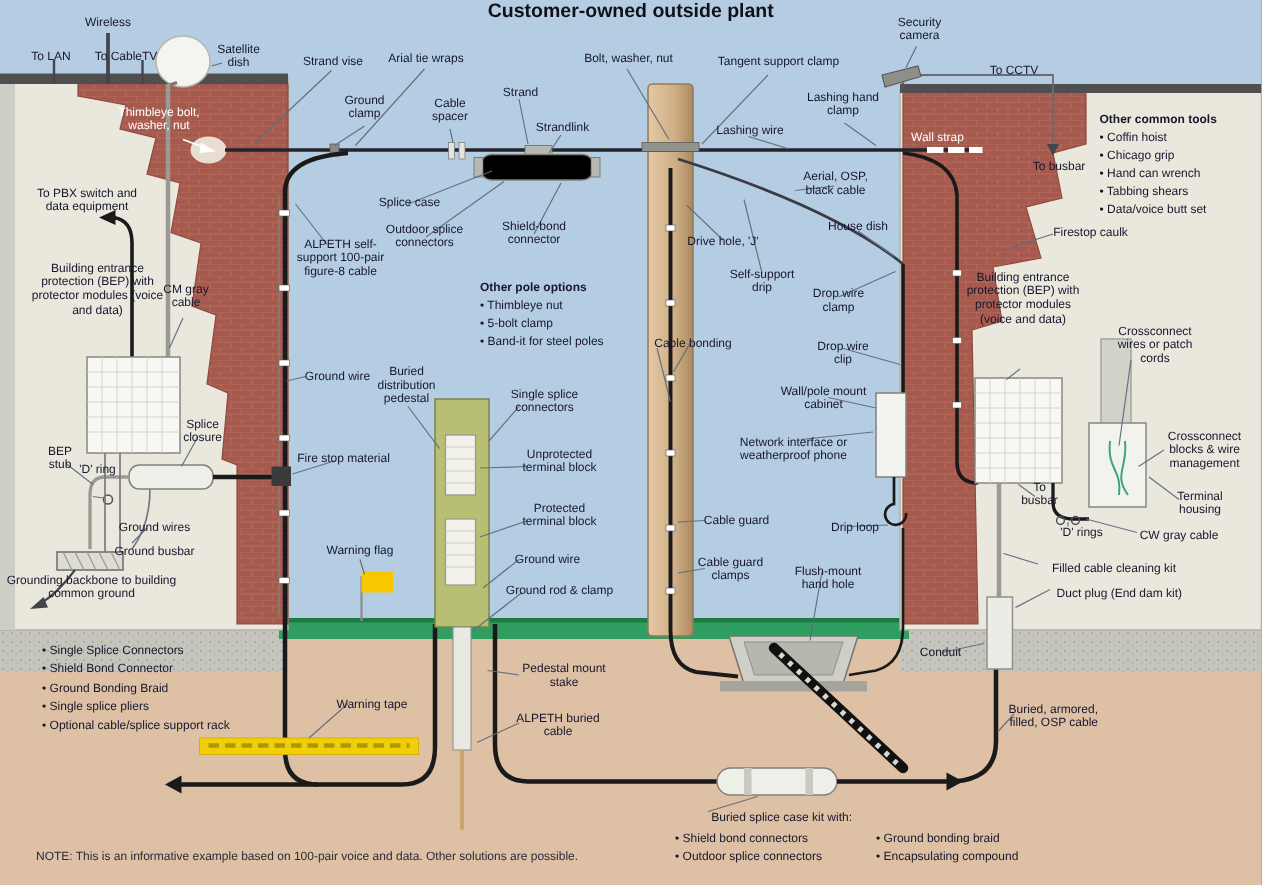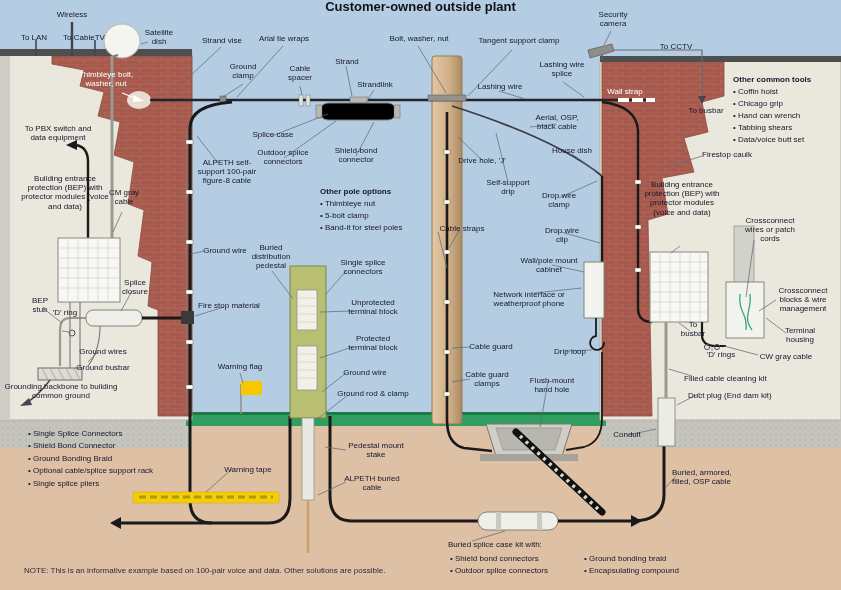--- a/index.html
+++ b/index.html
@@ -1,21 +1,21 @@
 <!DOCTYPE html>
 <html><head>
 <meta charset="utf-8">
 <style>
   html,body{margin:0;padding:0;background:#9fb6c9;}
   #scene{position:relative;width:841px;height:590px;overflow:hidden;
          font-family:"Liberation Sans",sans-serif;background:#8b5cf6;}
   svg{position:absolute;left:0;top:0;}
   .lbl{position:absolute;font-size:8px;line-height:1.15;color:#16162e;text-align:center;z-index:5;}
   .wh{color:#fff;}
-  .lf{text-align:left;}
+  .lf{text-align:right;}
   .title{font-size:13px;font-weight:bold;color:#101018;}
   .boxtitle{font-weight:bold;text-align:left;}
   .blist{position:absolute;z-index:5;font-size:8px;color:#16162e;text-align:left;line-height:1.5;}
   .bi::before{content:"• ";}
   .note{font-size:8px;color:#2a2a3a;text-align:left;}
 </style>
 </head>
 <body>
 
 <div id="scene">
@@ -246,33 +246,33 @@
 <div class="lbl" style="left:476px;top:36px;width:86px">Tangent support clamp</div>
 <div class="lbl" style="left:588px;top:10px;width:50px">Security camera</div>
 <div class="lbl" style="left:652px;top:42px;width:48px">To CCTV</div>
 <div class="lbl" style="left:686px;top:106px;width:40px">To busbar</div>
 
 <div class="lbl" style="left:222px;top:62px;width:42px">Ground clamp</div>
 <div class="lbl" style="left:280px;top:64px;width:40px">Cable spacer</div>
 <div class="lbl" style="left:328px;top:57px;width:38px">Strand</div>
 <div class="lbl" style="left:350px;top:80px;width:50px">Strandlink</div>
 <div class="lbl" style="left:472px;top:82px;width:56px">Lashing wire</div>
-<div class="lbl" style="left:534px;top:60px;width:56px">Lashing wire splice</div>
+<div class="lbl" style="left:534px;top:60px;width:56px">Lashing hand clamp</div>
 <div class="lbl wh" style="left:596px;top:87px;width:58px">Wall strap</div>
 <div class="lbl" style="left:246px;top:130px;width:54px">Splice case</div>
 <div class="lbl" style="left:250px;top:148px;width:66px">Outdoor splice connectors</div>
 <div class="lbl" style="left:324px;top:146px;width:64px">Shield-bond connector</div>
 <div class="lbl" style="left:526px;top:113px;width:62px">Aerial, OSP, black cable</div>
 
 <div class="lbl" style="left:544px;top:146px;width:56px">House dish</div>
 <div class="lbl" style="left:450px;top:156px;width:64px">Drive hole, 'J'</div>
 <div class="lbl" style="left:480px;top:178px;width:56px">Self-support drip</div>
 <div class="lbl" style="left:534px;top:191px;width:50px">Drop wire clamp</div>
 <div class="lbl" style="left:538px;top:226px;width:48px">Drop wire clip</div>
-<div class="lbl" style="left:434px;top:224px;width:56px">Cable straps</div>
+<div class="lbl" style="left:434px;top:224px;width:56px">Cable bonding</div>
 <div class="lbl" style="left:516px;top:256px;width:66px">Wall/pole mount cabinet</div>
 <div class="lbl" style="left:484px;top:290px;width:90px">Network interface or weatherproof phone</div>
 <div class="lbl" style="left:464px;top:342px;width:54px">Cable guard</div>
 <div class="lbl" style="left:460px;top:370px;width:54px">Cable guard clamps</div>
 <div class="lbl" style="left:548px;top:347px;width:44px">Drip loop</div>
 <div class="lbl" style="left:522px;top:376px;width:60px">Flush-mount hand hole</div>
 
 <div class="blist" style="left:320px;top:186px;width:118px">
   <div class="boxtitle">Other pole options</div>
   <div class="bi">Thimbleye nut</div>
@@ -320,22 +320,22 @@
 <div class="lbl" style="left:754px;top:352px;width:64px">CW gray cable</div>
 <div class="lbl lf" style="left:684px;top:374px;width:100px">Filled cable cleaning kit</div>
 <div class="lbl lf" style="left:688px;top:391px;width:100px">Duct plug (End dam kit)</div>
 <div class="lbl" style="left:604px;top:430px;width:46px">Conduit</div>
 <div class="lbl lf" style="left:672px;top:468px;width:60px">Buried, armored, filled, OSP cable</div>
 
 <div class="blist" style="left:28px;top:428px;width:170px;line-height:1.55">
   <div class="bi">Single Splice Connectors</div>
   <div class="bi">Shield Bond Connector</div>
   <div class="bi">Ground Bonding Braid</div>
+  <div class="bi">Single splice pliers</div>
   <div class="bi">Optional cable/splice support rack</div>
-  <div class="bi">Single splice pliers</div>
 </div>
 
 <div class="lbl" style="left:218px;top:465px;width:60px">Warning tape</div>
 <div class="lbl" style="left:344px;top:441px;width:64px">Pedestal mount stake</div>
 <div class="lbl" style="left:344px;top:474px;width:56px">ALPETH buried cable</div>
 
 <div class="lbl lf" style="left:448px;top:540px;width:120px">Buried splice case kit with:</div>
 <div class="blist" style="left:450px;top:553px;width:128px;line-height:1.5">
   <div class="bi">Shield bond connectors</div>
   <div class="bi">Outdoor splice connectors</div>

